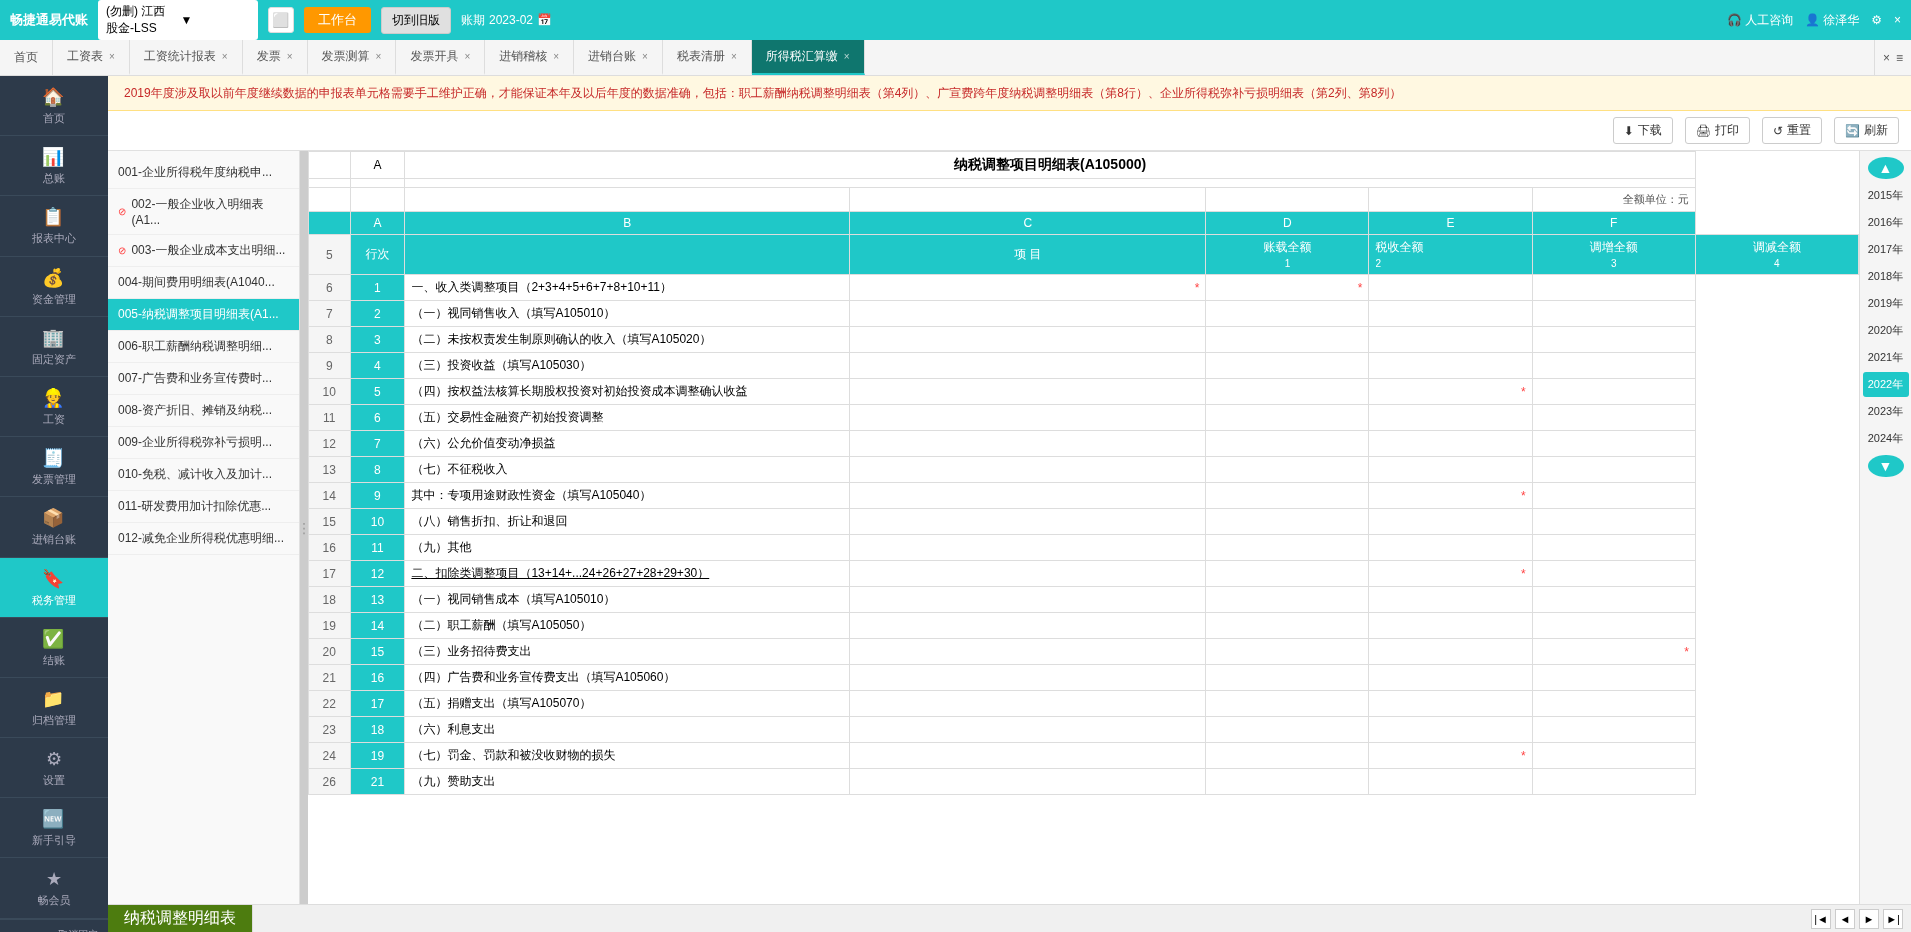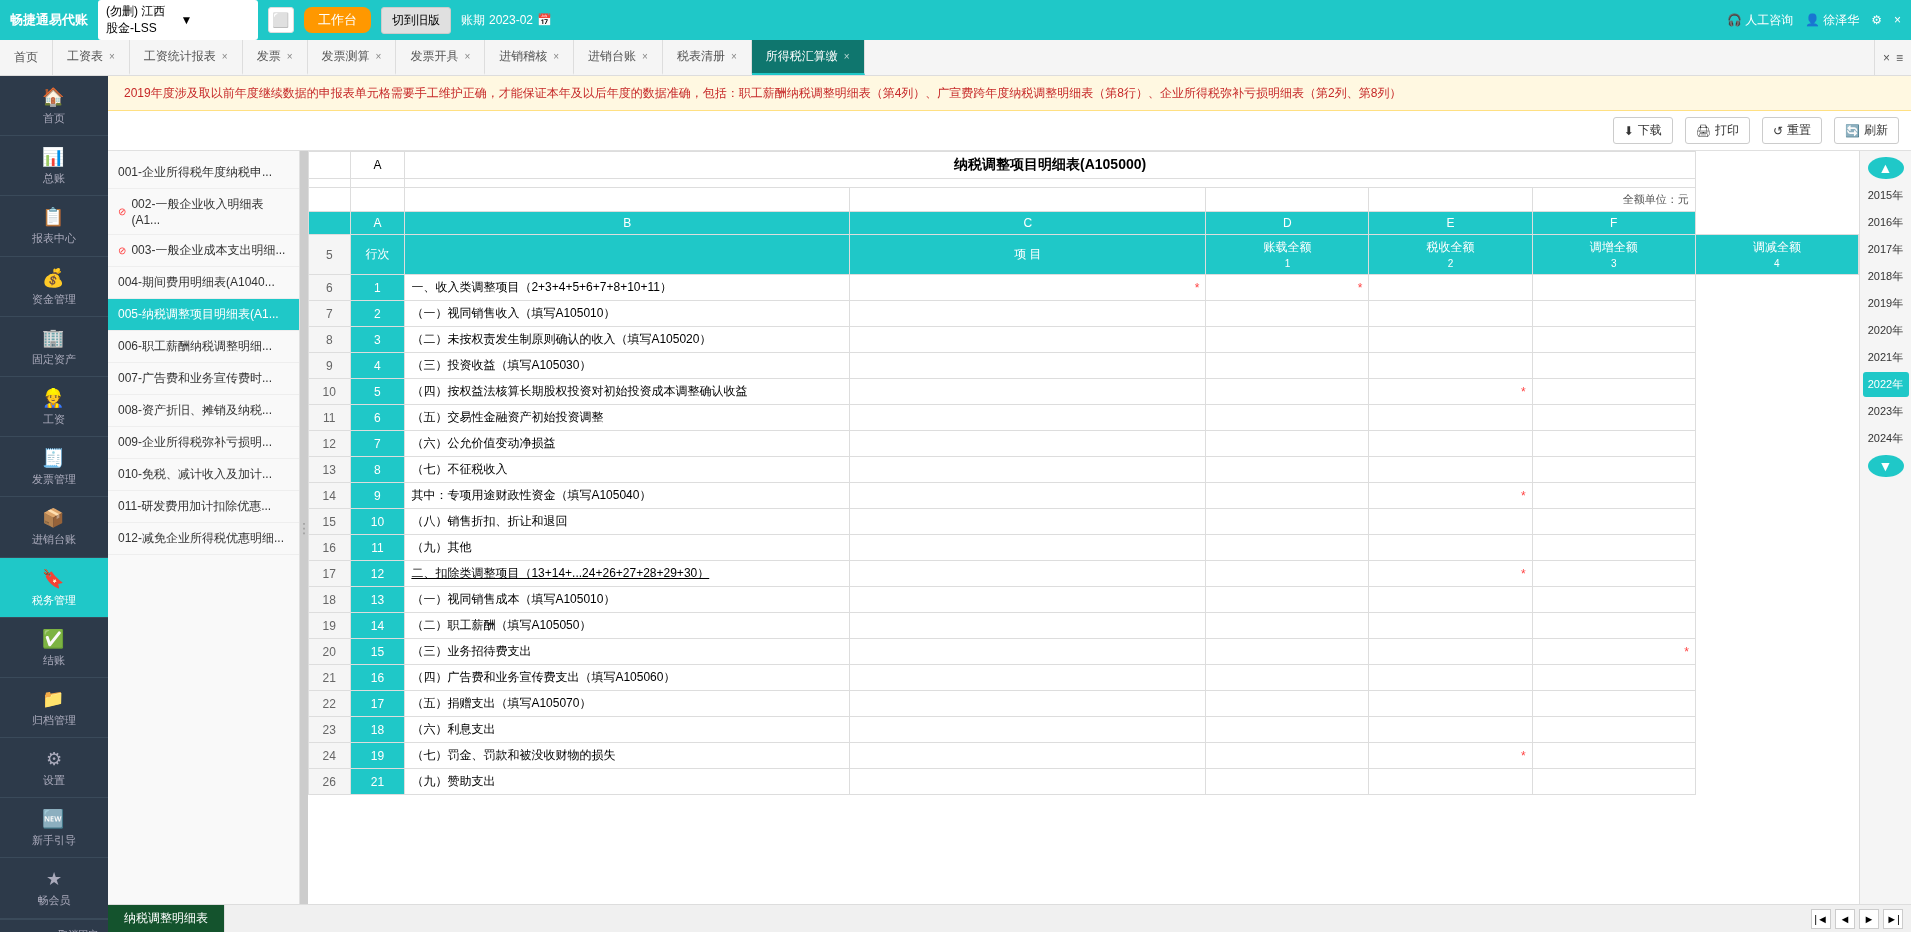--- a/index.html
+++ b/index.html
@@ -4,21 +4,21 @@
   <style>
     * { box-sizing: border-box; margin: 0; padding: 0; }
     body { font-family: "Microsoft YaHei", Arial, sans-serif; font-size: 12px; background: #f0f0f0; display: flex; flex-direction: column; height: 932px; overflow: hidden; }
 
     
     .top-bar { background: #1fc8c8; height: 40px; display: flex; align-items: center; padding: 0 10px; gap: 10px; flex-shrink: 0; }
     .logo { color: white; font-size: 13px; font-weight: bold; white-space: nowrap; }
     .company-select { background: white; border: none; border-radius: 3px; padding: 3px 8px; font-size: 12px; display: flex; align-items: center; gap: 5px; cursor: pointer; min-width: 160px; }
     .company-select span { flex: 1; }
     .icon-btn { background: white; border: 1px solid #ddd; border-radius: 3px; width: 26px; height: 26px; display: flex; align-items: center; justify-content: center; cursor: pointer; font-size: 14px; }
-    .work-btn { background: #ff9800; color: white; border: none; border-radius: 8px; padding: 4px 14px; cursor: pointer; font-size: 13px; }
+    .work-btn { background: #ff9800; color: white; border: none; border-radius: 3px; padding: 4px 14px; cursor: pointer; font-size: 13px; }
     .old-btn { background: #e0e0e0; border: 1px solid #ccc; border-radius: 3px; padding: 4px 10px; cursor: pointer; font-size: 12px; }
     .period-label { color: white; font-size: 12px; display: flex; align-items: center; gap: 4px; }
     .top-right { margin-left: auto; display: flex; align-items: center; gap: 12px; color: white; font-size: 12px; }
     .top-right-btn { color: white; cursor: pointer; display: flex; align-items: center; gap: 3px; }
 
     
     .nav-tabs { background: #f5f5f5; border-bottom: 1px solid #ddd; height: 36px; display: flex; align-items: stretch; flex-shrink: 0; overflow-x: auto; }
     .nav-tab { padding: 0 14px; display: flex; align-items: center; gap: 6px; cursor: pointer; white-space: nowrap; color: #555; font-size: 12px; border-right: 1px solid #ddd; border-bottom: 2px solid transparent; }
     .nav-tab.active { background: #0f766e; color: white; border-bottom: 2px solid #1fc8c8; }
     .nav-tab .close-x { font-size: 10px; color: inherit; opacity: 0.7; }
@@ -69,21 +69,21 @@
     table.sheet { border-collapse: collapse; font-size: 12px; width: 100%; }
     table.sheet th, table.sheet td { border: 1px solid #ddd; padding: 4px 6px; white-space: nowrap; }
     table.sheet .row-num { background: #f5f5f5; text-align: center; color: #666; min-width: 28px; }
     table.sheet .col-header { background: #1fc8c8; color: white; text-align: center; font-weight: normal; }
     table.sheet .col-header-white { background: white; }
     table.sheet .project-col { min-width: 220px; max-width: 300px; white-space: normal; }
     table.sheet .data-col { min-width: 110px; text-align: right; }
 
     
     .bottom-tabs { height: 28px; background: #f0f0f0; border-top: 1px solid #ddd; display: flex; align-items: center; flex-shrink: 0; }
-    .bottom-tab { padding: 4px 16px; font-size: 12px; border-right: 1px solid #ddd; cursor: pointer; height: 100%; display: flex; align-items: center; background: #14532d; color: white; }
+    .bottom-tab { padding: 4px 16px; font-size: 16px; border-right: 1px solid #ddd; cursor: pointer; height: 100%; display: flex; align-items: center; background: #4d7c0f; color: white; }
     .bottom-nav { display: flex; align-items: center; margin-left: auto; padding: 0 8px; gap: 4px; }
     .bottom-nav-btn { width: 20px; height: 20px; display: flex; align-items: center; justify-content: center; cursor: pointer; border: 1px solid #ccc; background: white; font-size: 11px; }
 
     
     ::-webkit-scrollbar { width: 8px; height: 8px; }
     ::-webkit-scrollbar-track { background: #f0f0f0; }
     ::-webkit-scrollbar-thumb { background: #ccc; border-radius: 4px; }
   </style>
 </head>
 <body>
@@ -306,21 +306,21 @@
                   <td class="col-header" style="text-align:center;">E</td>
                   <td class="col-header" style="text-align:center;">F</td>
                 </tr>
 
                 <tr>
                   <td class="row-num">5</td>
                   <td class="col-header" style="text-align:center;">行次</td>
                   <td class="col-header" style="text-align:center; min-width:30px;"></td>
                   <td class="col-header" style="text-align:center; min-width:240px;">项  目</td>
                   <td class="col-header" style="text-align:center; min-width:110px;">账载全额<br><small>1</small></td>
-                  <td class="col-header" style="text-align:center; min-width:110px;">税收全额<br><small>2</small></td>
+                  <td class="col-header" style="text-align:left; min-width:110px;">税收全额<br><small>2</small></td>
                   <td class="col-header" style="text-align:center; min-width:110px;">调增全额<br><small>3</small></td>
                   <td class="col-header" style="text-align:center; min-width:110px;">调减全额<br><small>4</small></td>
                 </tr>
               </thead>
               <tbody id="sheet-body">
               <tr>
       <td class="row-num">6</td>
       <td style="text-align:center; background:#1fc8c8; color:white;">1</td>
       <td class="project-col" style="white-space:normal;">一、收入类调整项目（2+3+4+5+6+7+8+10+11）</td>
       <td class="data-col"><span style="color:#f44;">*</span></td>

